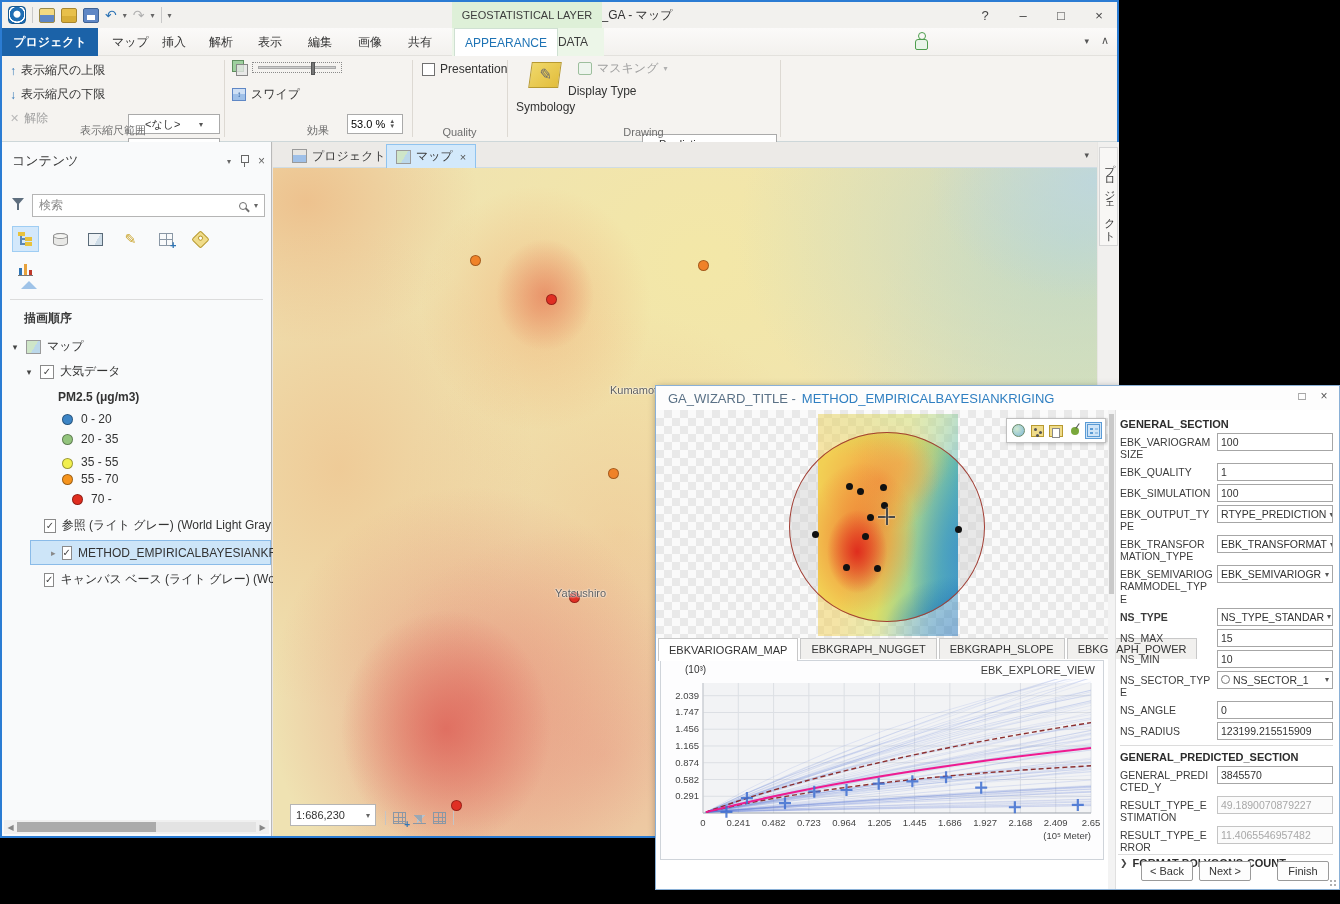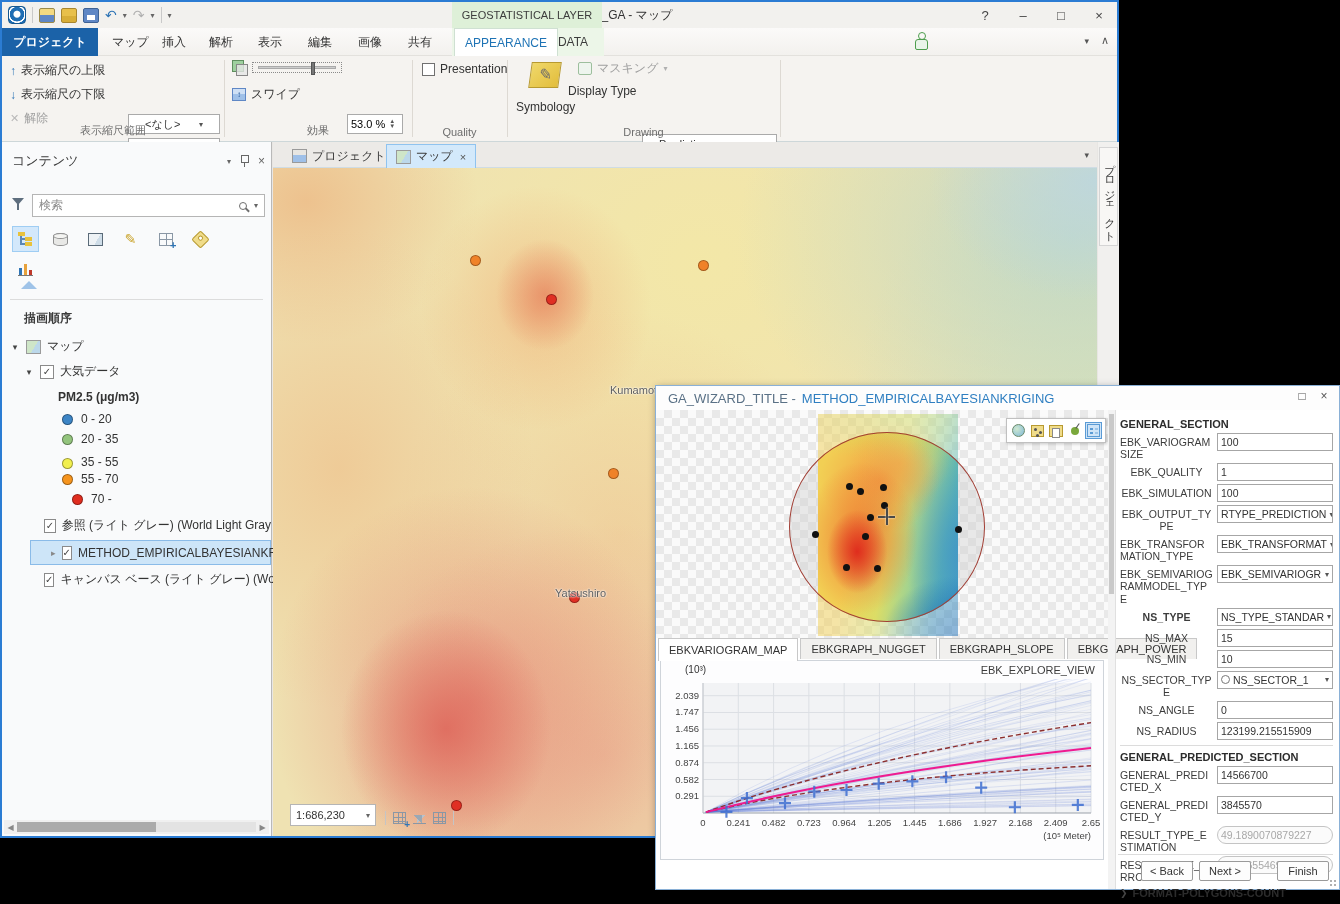--- a/index.html
+++ b/index.html
@@ -189,26 +189,26 @@
   .etab{height:21px;padding:0 10px;display:flex;align-items:center;font-size:11px;color:#333;background:#f1f0ee;border:1px solid #c8c8c8;border-bottom:none;}
   .etab.active{background:#fff;position:relative;z-index:2;height:23px;}
   #chartbox{position:absolute;left:4px;top:274px;width:444px;height:200px;border:1px solid #cfd4da;background:#fdfdfe;}
   #y-unit{position:absolute;left:24px;top:3px;font-size:10px;color:#333;}
   #explore-lbl{position:absolute;right:8px;top:3px;font-size:11px;color:#3c3c3c;}
   #chart-svg{position:absolute;left:2px;top:18px;}
   #dlg-scroll{position:absolute;left:452px;top:24px;width:7px;bottom:0;background:#f3f3f3;}
   #dlg-scroll .thumb{position:absolute;left:1px;width:5px;top:4px;height:180px;background:#c9c9c9;}
   #dlg-right{position:absolute;left:459px;top:24px;right:0;bottom:0;border-left:1px solid #e0e0e0;padding:4px 6px 0 4px;}
   .prow{display:flex;align-items:flex-start;margin-bottom:3px;min-height:18px;}
-  .plabel{flex:0 0 97px;font-size:10.5px;color:#3c3c3c;text-align:center;padding:3px 4px 0 0;line-height:1.15;word-break:break-all;}
+  .plabel{flex:0 0 97px;font-size:10.5px;color:#3c3c3c;text-align:left;padding:3px 4px 0 0;line-height:1.15;word-break:break-all;}
   .plabel.wrapped{text-align:left;}
   .plabel.bold{font-weight:bold;}
   .pctrl{flex:1;height:18px;border:1px solid #a6a6a6;background:#fff;display:flex;align-items:center;font-size:10.5px;color:#333;padding:0 3px;overflow:hidden;white-space:nowrap;}
   .pctrl .caret{margin-left:auto;font-size:8px;color:#555;padding-left:3px;}
-  .pctrl.ro{color:#a8a8a8;border-color:#c4c4c4;background:#fbfbfb;border-radius:9px;}
+  .pctrl.ro{color:#a8a8a8;border-color:#c4c4c4;background:#fbfbfb;}
   .sect-hdr{font-size:11px;font-weight:bold;color:#2c2c2c;margin:4px 0 3px 0;}
   .p-hr{border:none;border-top:1px solid #dcdcdc;margin:5px 0;}
   .coll-row{display:flex;align-items:center;gap:5px;font-size:11px;font-weight:bold;color:#2c2c2c;margin-top:4px;}
   .chev{font-size:9px;color:#444;}
   .sector-circle{width:9px;height:9px;border-radius:50%;border:1.2px solid #777;margin-right:3px;flex:0 0 auto;}
   #dlg-btnrow{position:absolute;right:10px;bottom:8px;display:flex;gap:6px;}
   #dlg-btnrow .gap{width:14px;}
   .dbtn{min-width:52px;height:20px;background:#fdfdfd;border:1px solid #9a9a9a;border-radius:2px;font-size:11px;color:#333;display:flex;align-items:center;justify-content:center;padding:0 8px;}
   #btn-divider{position:absolute;left:462px;right:6px;bottom:34px;height:1px;background:#dcdcdc;}
   .grip{position:absolute;right:2px;bottom:2px;width:8px;height:8px;background:
@@ -765,26 +765,20 @@
         </div>
         <div class="prow">
           <div class="plabel">NS_RADIUS</div>
           <div class="pctrl">
             <span>123199.215515909</span>
           </div>
         </div>
         <hr class="p-hr">
         <div class="sect-hdr">GENERAL_PREDICTED_SECTION</div>
         <div class="prow">
-          <div class="plabel wrapped">GENERAL_PREDICTED_X</div>
-          <div class="pctrl">
-            <span>14566700</span>
-          </div>
-        </div>
-        <div class="prow">
           <div class="plabel wrapped">GENERAL_PREDICTED_Y</div>
           <div class="pctrl">
             <span>3845570</span>
           </div>
         </div>
         <div class="prow">
           <div class="plabel wrapped">RESULT_TYPE_ESTIMATION</div>
           <div class="pctrl ro">
             <span>49.1890070879227</span>
           </div>

